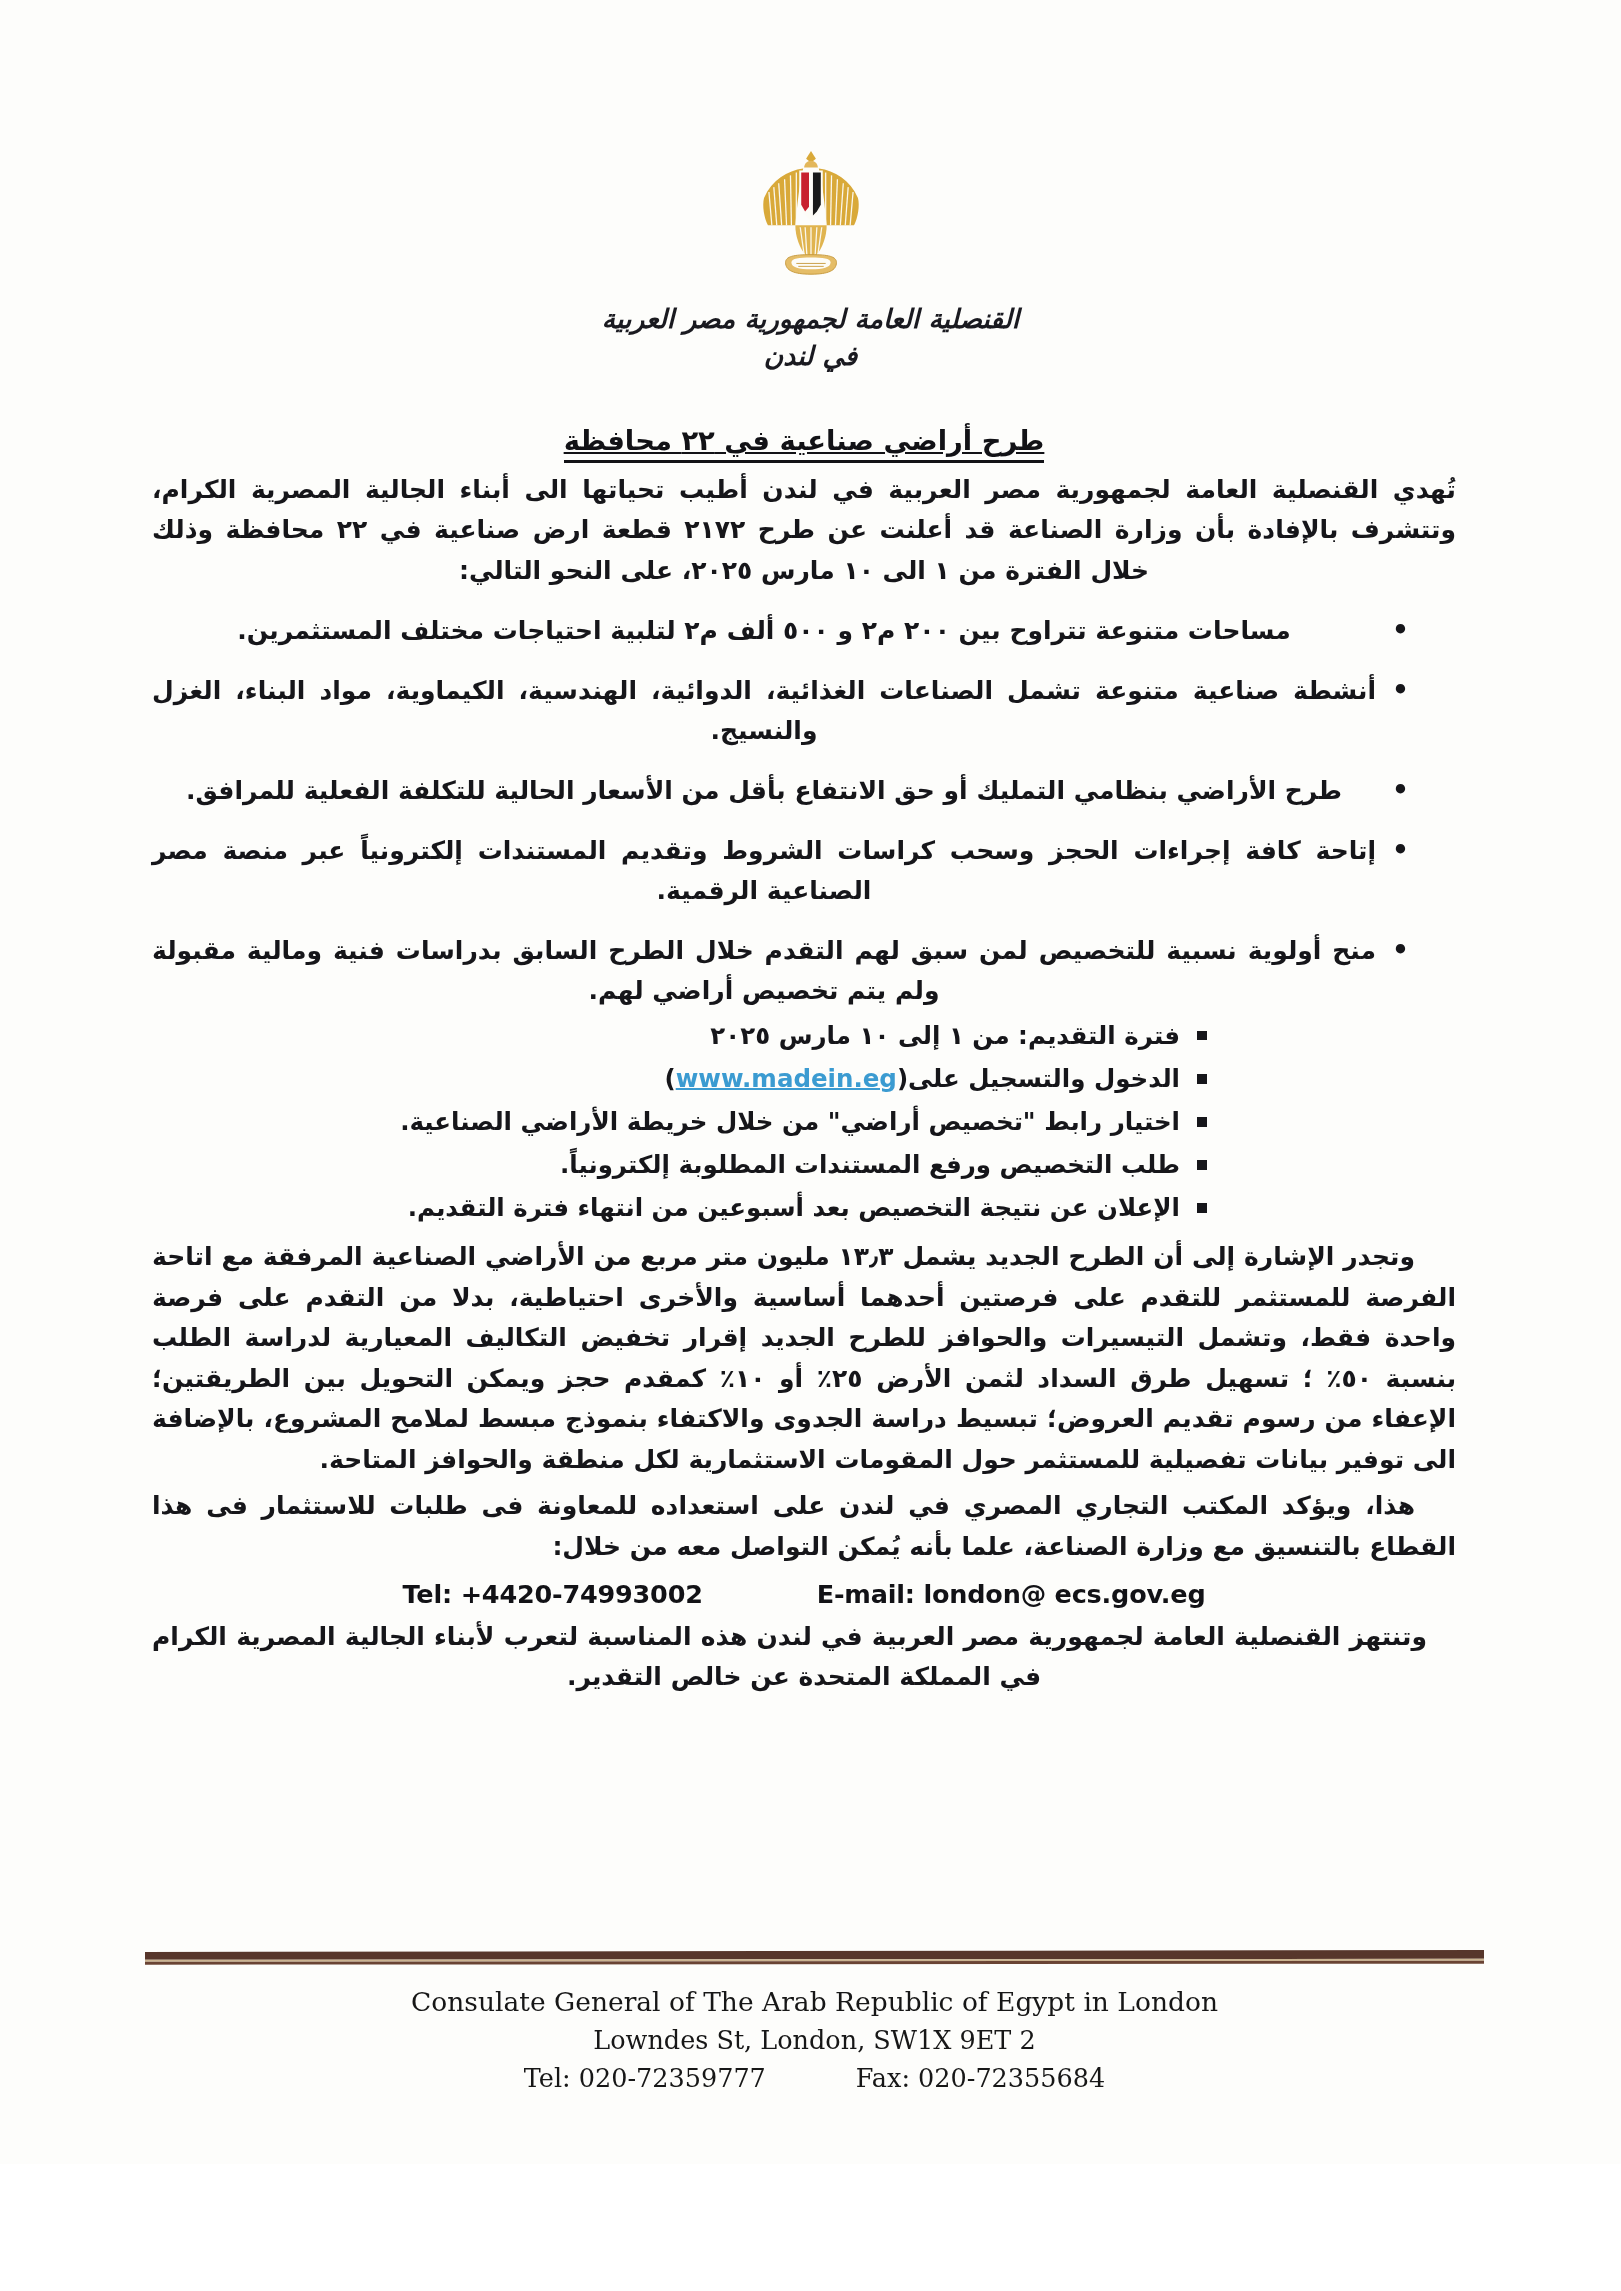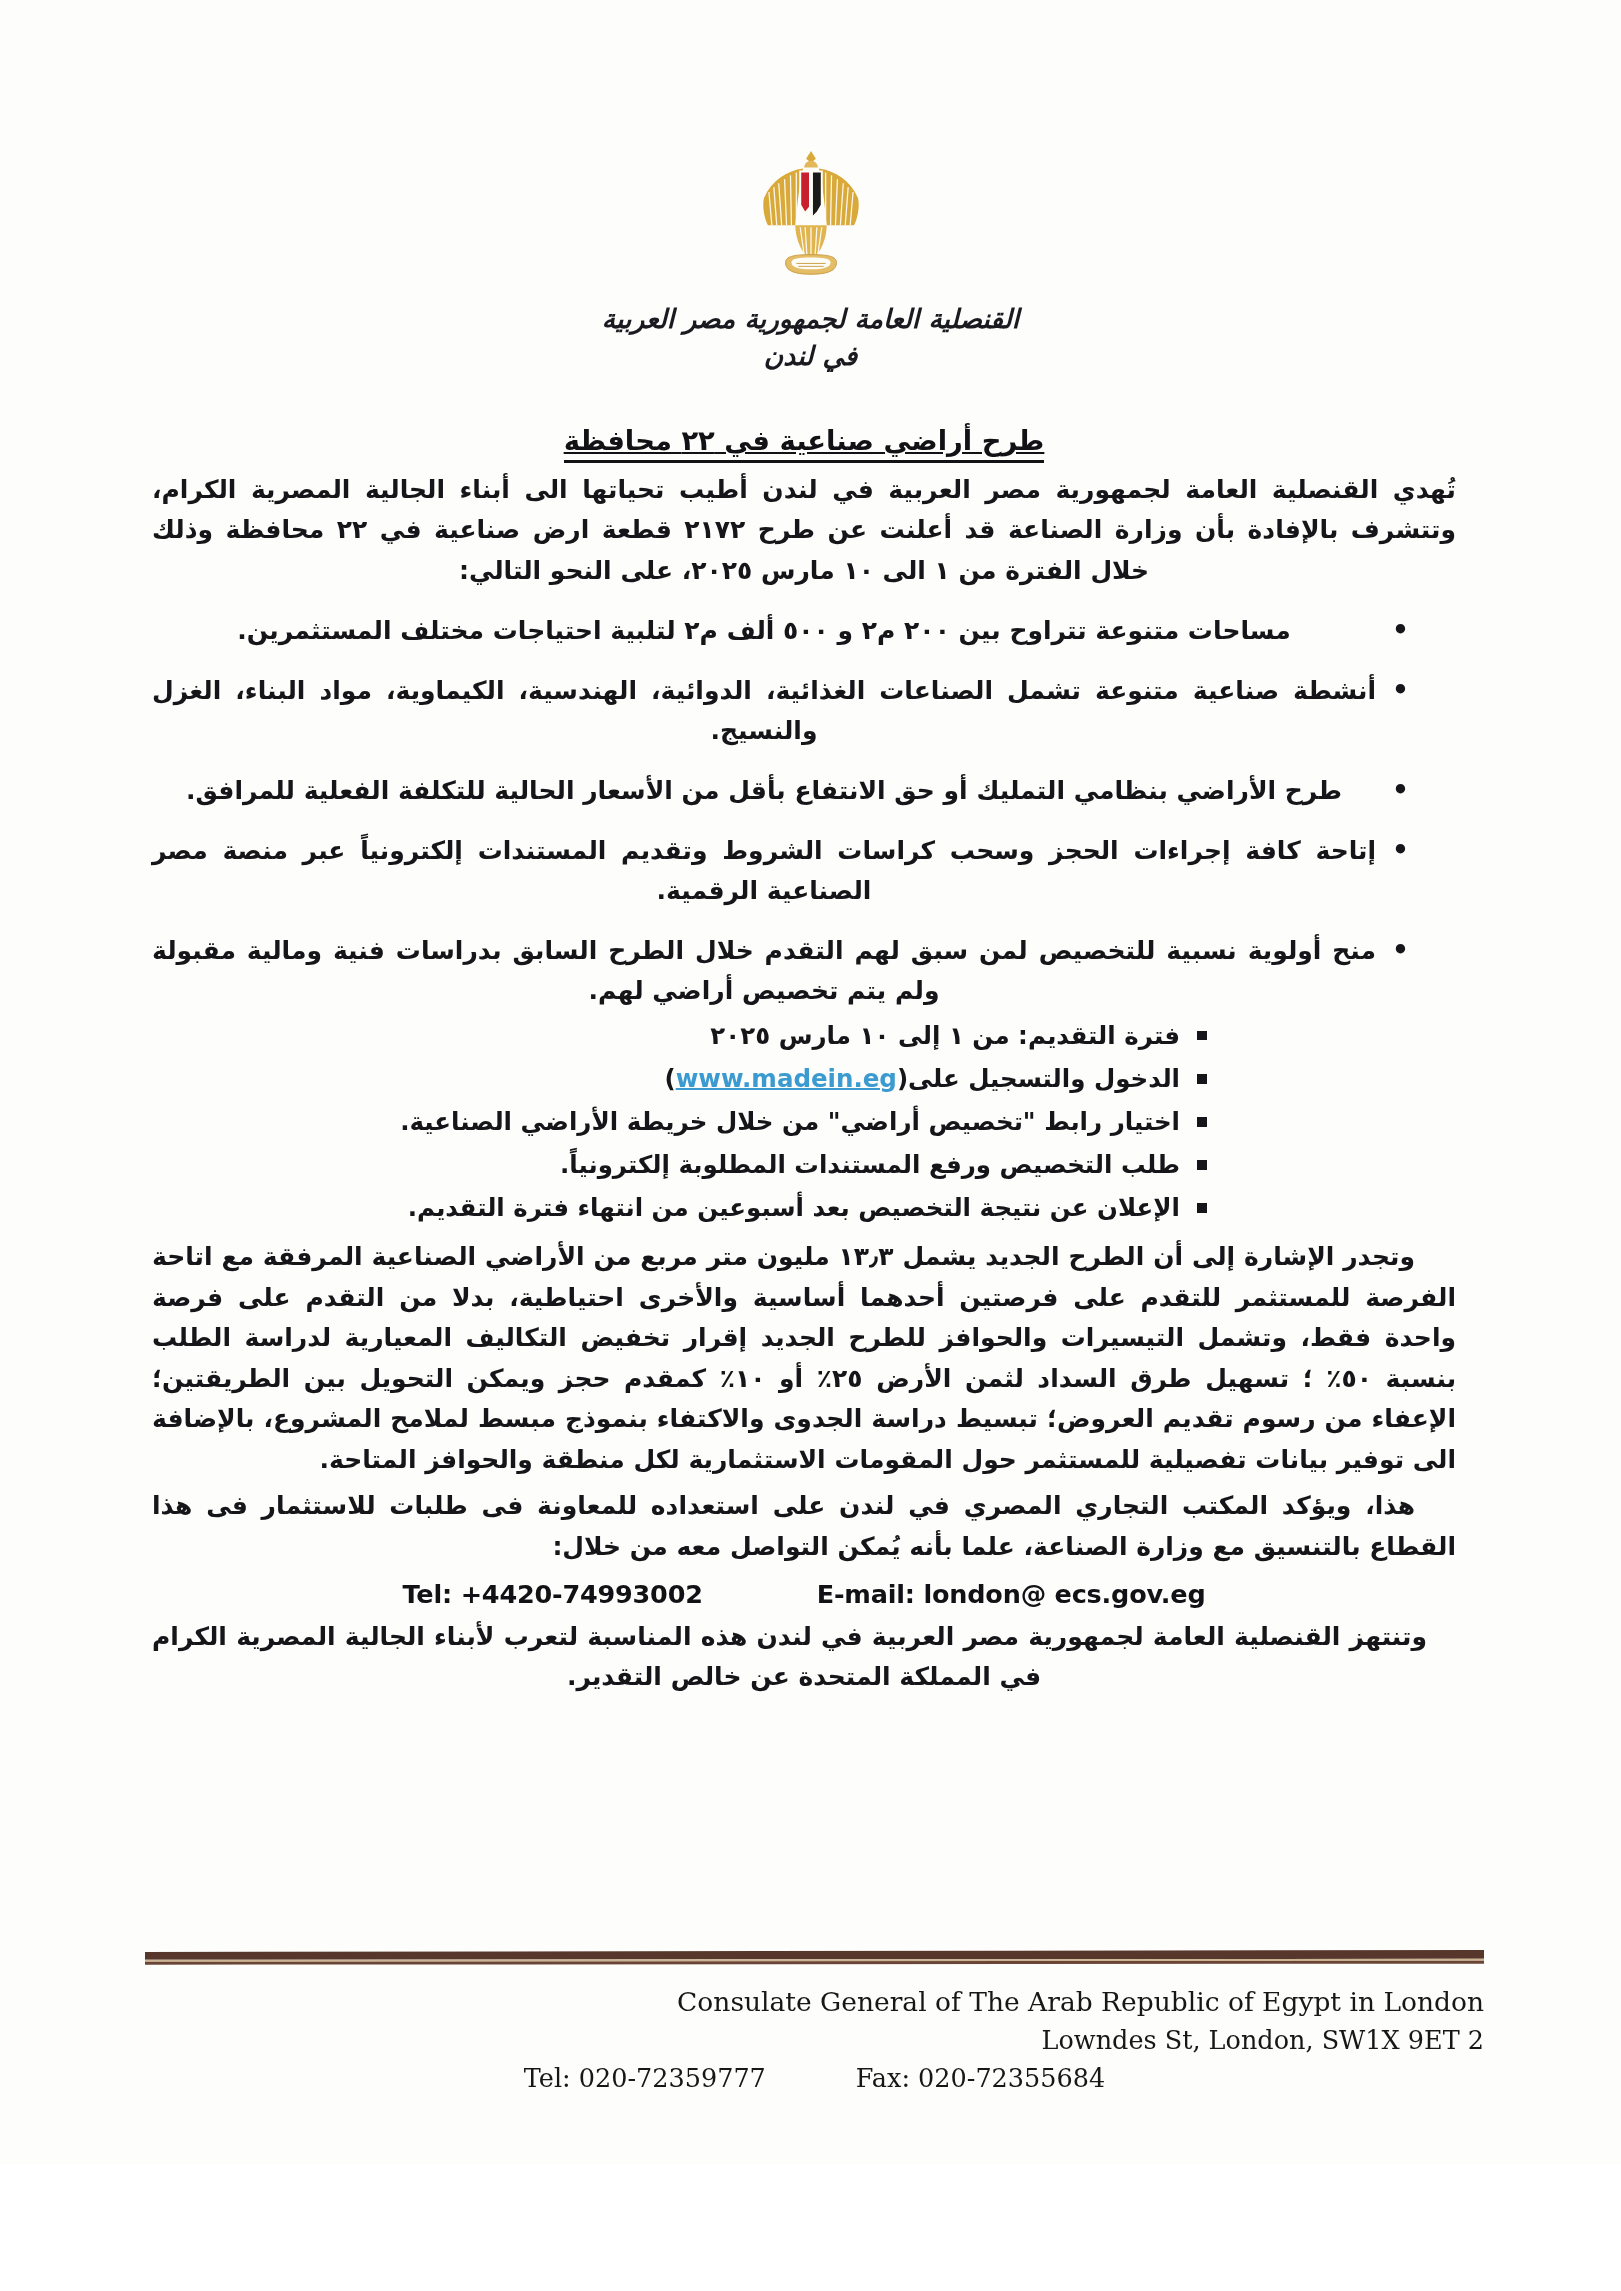--- a/index.html
+++ b/index.html
@@ -189,21 +189,21 @@
     color: #121216;
     letter-spacing: -0.2px;
   }
 
   
   .footer {
     position: absolute;
     left: 145px;
     right: 137px;
     bottom: 67px;
-    text-align: right;
+    text-align: center;
   }
   .rule-wrap { width: 100%; line-height: 0; }
   .rule-wrap svg { display: block; width: 100%; height: 17.6px; }
   .footer-text {
     font-family: "DejaVu Serif", "Liberation Serif", serif;
     color: #171717;
     margin-top: 15.7px;
   }
   .footer-line1 { font-size: 26.5px; line-height: 1.42; }
   .footer-line2 { font-size: 25.5px; line-height: 1.5; }

